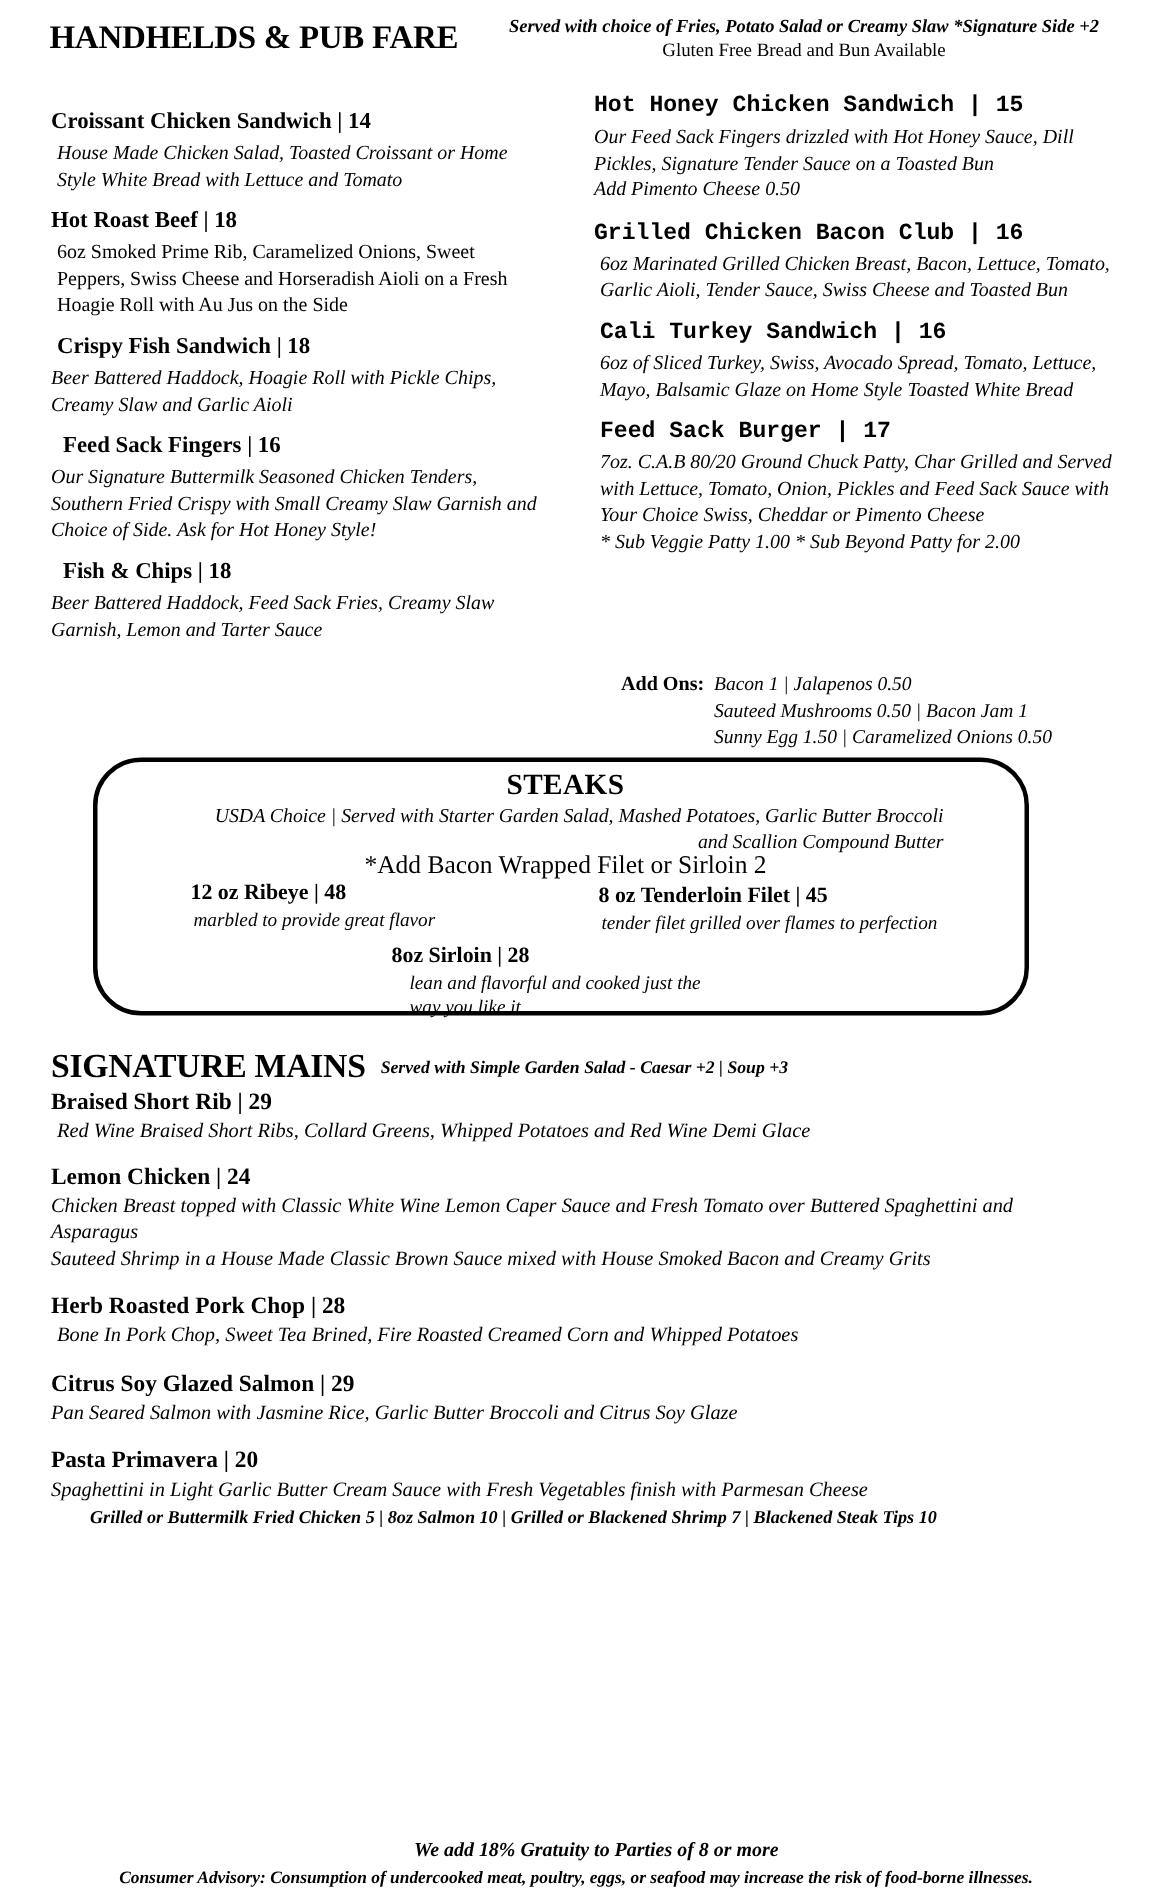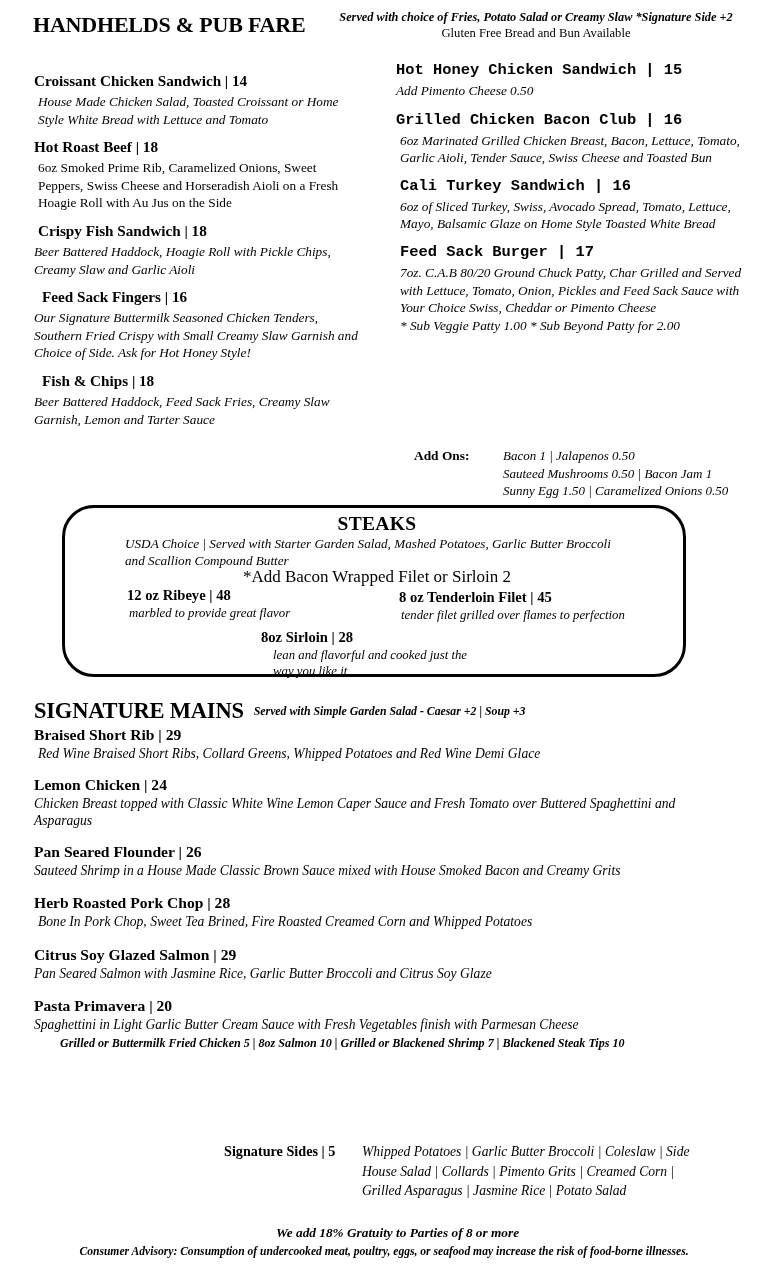--- a/index.html
+++ b/index.html
@@ -94,21 +94,21 @@
     line-height: 17.5px;
   }
   .addons-label {
     font-weight: bold;
     font-style: normal;
     position: absolute;
     left: 0; top: 0;
     font-size: 13.4px;
   }
   .addons-lines {
-    margin-left: 89px;
+    margin-left: 62px;
     font-style: italic;
   }
 
   
   .steaks-box {
     position: absolute;
     left: 62px; top: 505px;
     width: 624px;
     height: 172px;
     border: 3.2px solid #000;
@@ -121,21 +121,21 @@
     width: 624px;
     text-align: center;
     font-size: 19.5px;
     font-weight: bold;
     letter-spacing: 0.3px;
   }
   .steaks-sub {
     position: absolute;
     left: 60px; top: 28px;
     width: 504px;
-    text-align: left;
+    text-align: right;
     font-style: italic;
     font-size: 13.2px;
     line-height: 16.5px;
   }
   .steaks-sub2 {
     position: absolute;
     left: 0; top: 61px;
     width: 624px;
     text-align: center;
     font-size: 17px;
@@ -290,20 +290,21 @@
       <div class="item-name indent-2">Fish &amp; Chips  |  18</div>
       <div class="item-desc">Beer Battered Haddock, Feed Sack Fries, Creamy Slaw Garnish, Lemon and Tarter Sauce</div>
     </div>
 
   </div>
 
   <div class="col-right">
 
     <div class="item">
       <div class="item-name" style="margin-top:0;">Hot Honey Chicken Sandwich  |  15</div>
+      <div class="item-desc">Our Feed Sack Fingers drizzled with Hot Honey Sauce, Dill Pickles, Signature Tender Sauce on a Toasted  Bun</div>
       <div class="item-sub">Add Pimento Cheese 0.50</div>
     </div>
 
     <div class="item" style="margin-top:10px;">
       <div class="item-name">Grilled Chicken Bacon Club  |  16</div>
       <div class="item-desc indent-1">6oz Marinated Grilled Chicken Breast, Bacon, Lettuce, Tomato, Garlic Aioli, Tender Sauce, Swiss Cheese and Toasted Bun</div>
     </div>
 
     <div class="item" style="margin-top:8px;">
       <div class="item-name indent-1">Cali Turkey Sandwich  |  16</div>
@@ -359,21 +360,20 @@
       <div class="main-name" style="margin-top:0;">Braised Short Rib  |  29</div>
       <div class="main-desc indent">Red Wine Braised Short Ribs, Collard Greens, Whipped Potatoes and Red Wine Demi Glace</div>
     </div>
 
     <div class="main-item">
       <div class="main-name">Lemon Chicken  |  24</div>
       <div class="main-desc">Chicken Breast topped with Classic White Wine Lemon Caper Sauce and Fresh Tomato over Buttered Spaghettini and Asparagus</div>
     </div>
 
     <div class="main-item">
-      <div class="main-name">Pan Seared Flounder  |  26</div>
     </div>
 
     <div class="main-item">
       <div class="main-desc">Sauteed Shrimp in a House Made Classic Brown Sauce mixed with House Smoked Bacon and Creamy Grits</div>
     </div>
 
     <div class="main-item">
       <div class="main-name" style="margin-top:13px;">Herb Roasted Pork Chop  |  28</div>
       <div class="main-desc indent">Bone In Pork Chop, Sweet Tea Brined, Fire Roasted Creamed Corn and Whipped Potatoes</div>
     </div>
@@ -384,27 +384,19 @@
     </div>
 
     <div class="main-item">
       <div class="main-name" style="margin-top:13px;">Pasta Primavera  |  20</div>
       <div class="main-desc">Spaghettini in Light Garlic Butter Cream Sauce with Fresh Vegetables finish with Parmesan Cheese</div>
       <div class="main-addons">Grilled or Buttermilk Fried Chicken 5 | 8oz Salmon 10 | Grilled or Blackened Shrimp 7 | Blackened Steak Tips 10</div>
     </div>
 
   </div>
 
-  <div class="sides">
-    <div class="sides-label">Signature Sides  |  5</div>
-    <div class="sides-list">
-      <div>Whipped Potatoes  |  Garlic Butter Broccoli  |  Coleslaw |  Side</div>
-      <div>House Salad |  Collards  | Pimento Grits | Creamed Corn |</div>
-      <div>Grilled Asparagus | Jasmine Rice | Potato Salad</div>
-    </div>
-  </div>
 
   <div class="footer">
     <div class="footer-gratuity">We add 18% Gratuity to Parties of 8 or more</div>
     <div class="footer-advisory">Consumer Advisory: Consumption of undercooked meat, poultry, eggs, or seafood may increase the risk of food-borne illnesses.</div>
   </div>
 
 </div>
 
 </body></html>

